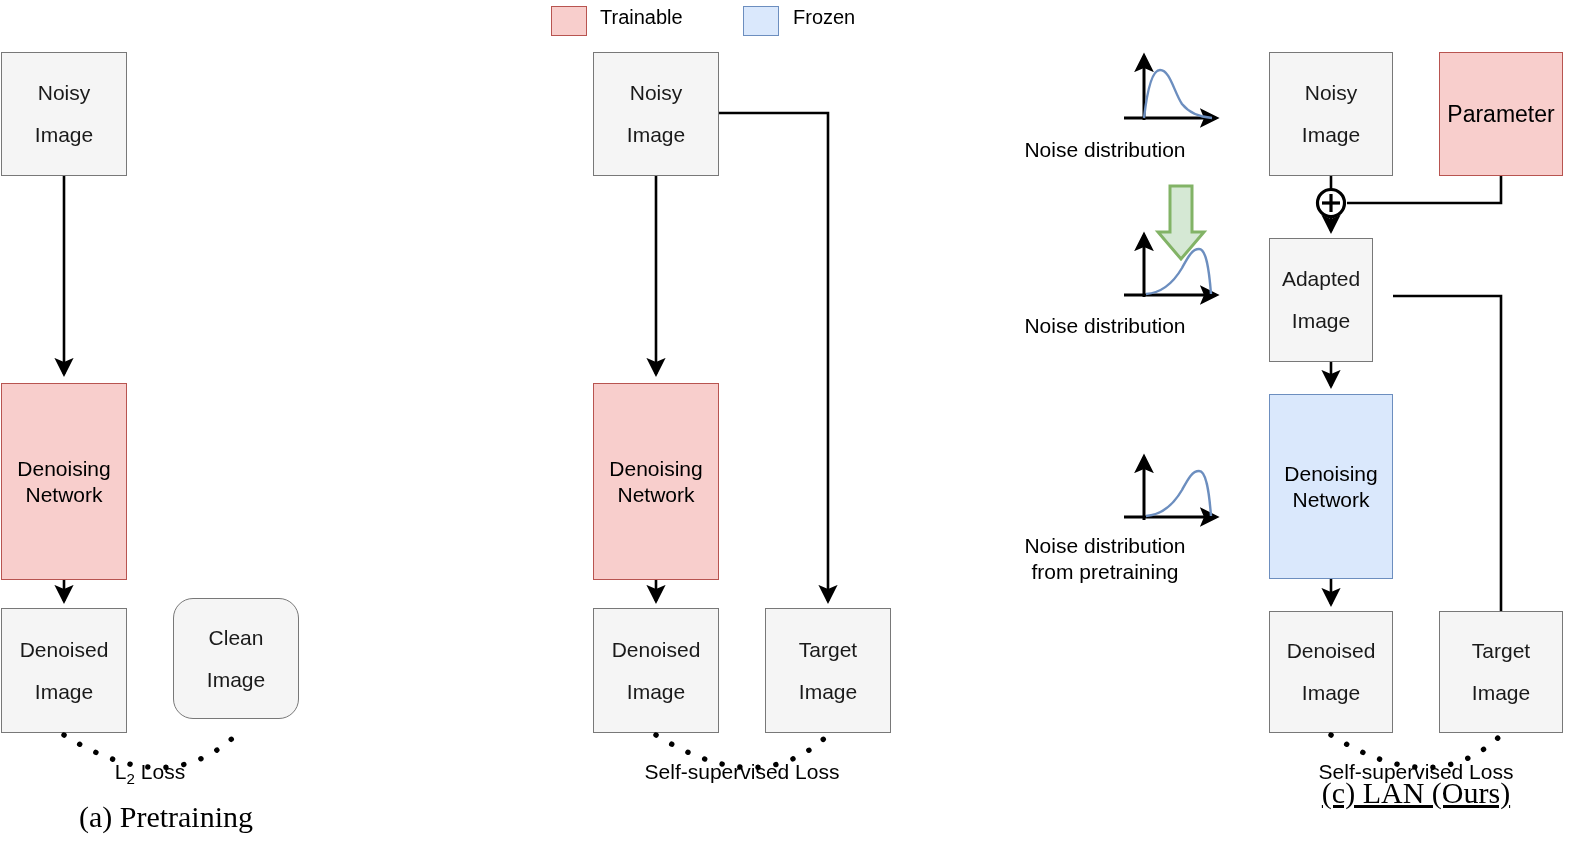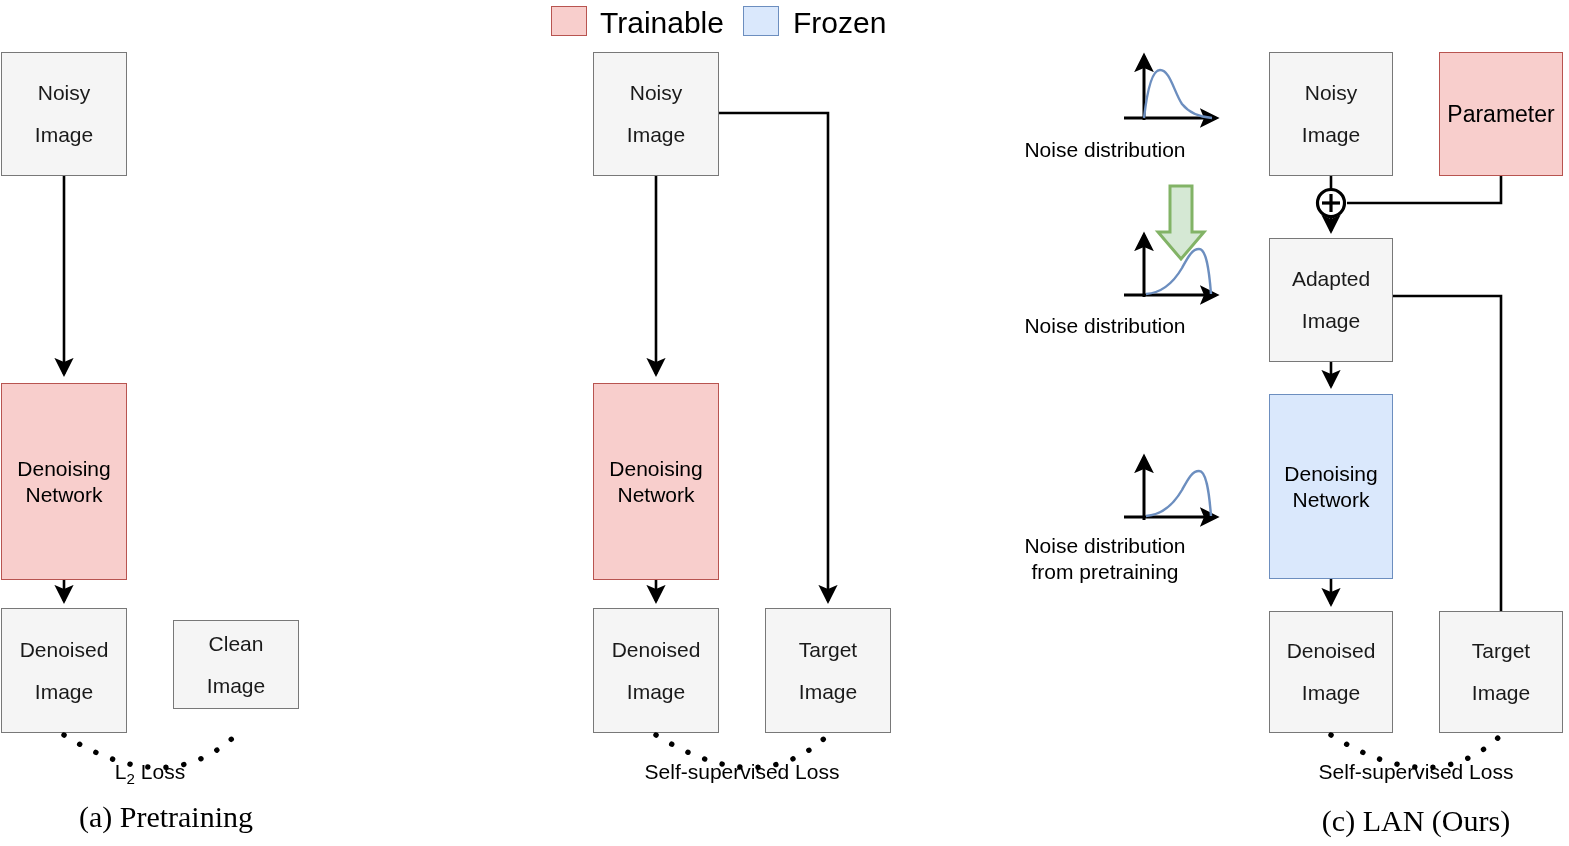--- a/index.html
+++ b/index.html
@@ -50,21 +50,21 @@
   .legend-swatch {
     position: absolute;
     box-sizing: border-box;
     width: 36px;
     height: 30px;
   }
   .legend-swatch.pink { background: #f8cecc; border: 1.6px solid #b85450; }
   .legend-swatch.blue { background: #dae8fc; border: 1.6px solid #6c8ebf; }
   .legend-label {
     position: absolute;
-    font-size: 30px;
+    font-size: 20px;
     color: #000;
     white-space: nowrap;
     font-family: "Liberation Sans", sans-serif;
   }
 
   
   .txt {
     position: absolute;
     font-size: 21px;
     color: #000;
@@ -120,21 +120,21 @@
   <div class="node pink" style="left:1px; top:383px; width:126px; height:197px;">
     <span>Denoising</span>
     <span>Network</span>
   </div>
 
   <div class="node grey" style="left:1px; top:608px; width:126px; height:125px;">
     <span>Denoised</span>
     <span>Image</span>
   </div>
 
-  <div class="node grey" style="left:173px; top:620px; width:126px; height:89px;">
+  <div class="node grey" style="left:173px; top:598px; width:126px; height:121px;border-radius:20px;">
     <span>Clean</span>
     <span>Image</span>
   </div>
 
   <div class="loss-label" style="left:0px; top:760px; width:300px;">
     <span id="loss-a">L<sub>2</sub> Loss</span>
   </div>
 
   <div class="caption" style="left:16px; top:800px; width:300px;">(a) Pretraining</div>
 
@@ -163,21 +163,21 @@
 
   <div class="node grey" style="left:1269px; top:52px; width:124px; height:124px;">
     <span>Noisy</span>
     <span>Image</span>
   </div>
 
   <div class="node pink" style="left:1439px; top:52px; width:124px; height:124px; font-size:23px;">
     <span>Parameter</span>
   </div>
 
-  <div class="node grey" style="left:1269px; top:238px; width:124px; height:124px;">
+  <div class="node grey" style="left:1269px; top:238px; width:104px; height:124px;">
     <span>Adapted</span>
     <span>Image</span>
   </div>
 
   <div class="node blue" style="left:1269px; top:394px; width:124px; height:185px;">
     <span>Denoising</span>
     <span>Network</span>
   </div>
 
   <div class="node grey" style="left:1269px; top:611px; width:124px; height:122px;">
@@ -198,21 +198,21 @@
     <div>Noise distribution</div>
   </div>
 
   <div class="txt two-line" style="left:955px; top:533px; width:300px;">
     <div>Noise distribution</div>
     <div>from pretraining</div>
   </div>
 
   <div class="loss-label" style="left:1268px; top:760px; width:296px;">Self-supervised Loss</div>
 
-  <div class="caption" style="left:1268px; top:804px; width:296px;">(c) LAN (Ours)</div>
+  <div class="caption" style="left:1268px; top:776px; width:296px;text-decoration:underline;">(c) LAN (Ours)</div>
 
   <svg class="overlay" viewBox="0 0 1569 846">
     <defs>
       <marker id="arrowBlack" markerWidth="10" markerHeight="10" refX="6.2" refY="4" orient="auto" markerUnits="strokeWidth">
         <path d="M0,0.3 L7.4,4 L0,7.7 L1.6,4 Z" fill="#000000"></path>
       </marker>
       <marker id="arrowAxis" markerWidth="9" markerHeight="9" refX="5.4" refY="3.5" orient="auto" markerUnits="strokeWidth">
         <path d="M0,0.2 L6.6,3.5 L0,6.8 L1.4,3.5 Z" fill="#000000"></path>
       </marker>
     </defs>

